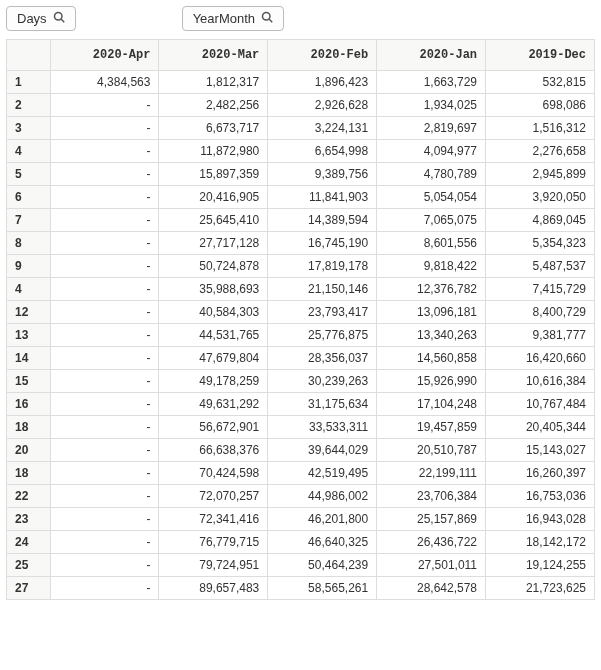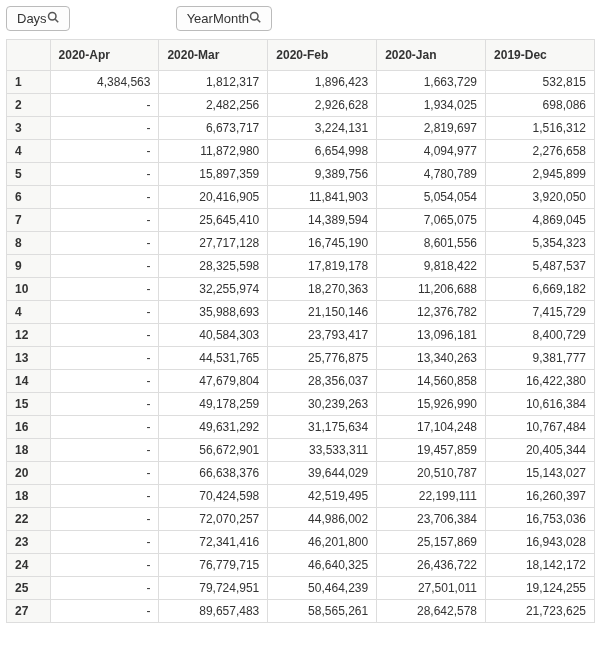--- a/index.html
+++ b/index.html
@@ -15,21 +15,21 @@
     display: flex;
     gap: 8px;
     margin-bottom: 8px;
   }
   .pill-spacer {
     width: 90px;
   }
   .pill {
     display: inline-flex;
     align-items: flex-end;
-    gap: 0;
+    gap: 6px;
     border: 1px solid #bbb;
     border-radius: 4px;
     padding: 4px 10px;
     background: #fdfdfd;
     font-size: 13px;
     cursor: pointer;
   }
   .pill .icon {
     font-size: 12px;
     color: #555;
@@ -42,23 +42,24 @@
   th, td {
     border: 1px solid #ddd;
     padding: 4px 8px;
     height: 19px;
     white-space: nowrap;
     overflow: hidden;
   }
   thead th {
     background: #f8f8f6;
     font-weight: bold;
-    text-align: left;
+    text-align: right;
     padding: 8px 8px;
     font-size: 12px;
+    font-family: Liberation Mono, monospace;
   }
   tbody td {
     text-align: right;
     font-size: 12px;
   }
   tbody td.rowhdr {
     background: #f8f8f6;
     font-weight: bold;
     text-align: left;
     width: 40px;
@@ -174,32 +175,24 @@
         <td class="rowhdr">8</td>
         <td>-</td>
         <td>27,717,128</td>
         <td>16,745,190</td>
         <td>8,601,556</td>
         <td>5,354,323</td>
       </tr>
       <tr>
         <td class="rowhdr">9</td>
         <td>-</td>
-        <td>28,325,598</td>
+        <td>50,724,878</td>
         <td>17,819,178</td>
         <td>9,818,422</td>
         <td>5,487,537</td>
-      </tr>
-      <tr>
-        <td class="rowhdr">10</td>
-        <td>-</td>
-        <td>32,255,974</td>
-        <td>18,270,363</td>
-        <td>11,206,688</td>
-        <td>6,669,182</td>
       </tr>
       <tr>
         <td class="rowhdr">4</td>
         <td>-</td>
         <td>35,988,693</td>
         <td>21,150,146</td>
         <td>12,376,782</td>
         <td>7,415,729</td>
       </tr>
       <tr>
@@ -217,21 +210,21 @@
         <td>25,776,875</td>
         <td>13,340,263</td>
         <td>9,381,777</td>
       </tr>
       <tr>
         <td class="rowhdr">14</td>
         <td>-</td>
         <td>47,679,804</td>
         <td>28,356,037</td>
         <td>14,560,858</td>
-        <td>16,422,380</td>
+        <td>16,420,660</td>
       </tr>
       <tr>
         <td class="rowhdr">15</td>
         <td>-</td>
         <td>49,178,259</td>
         <td>30,239,263</td>
         <td>15,926,990</td>
         <td>10,616,384</td>
       </tr>
       <tr>

